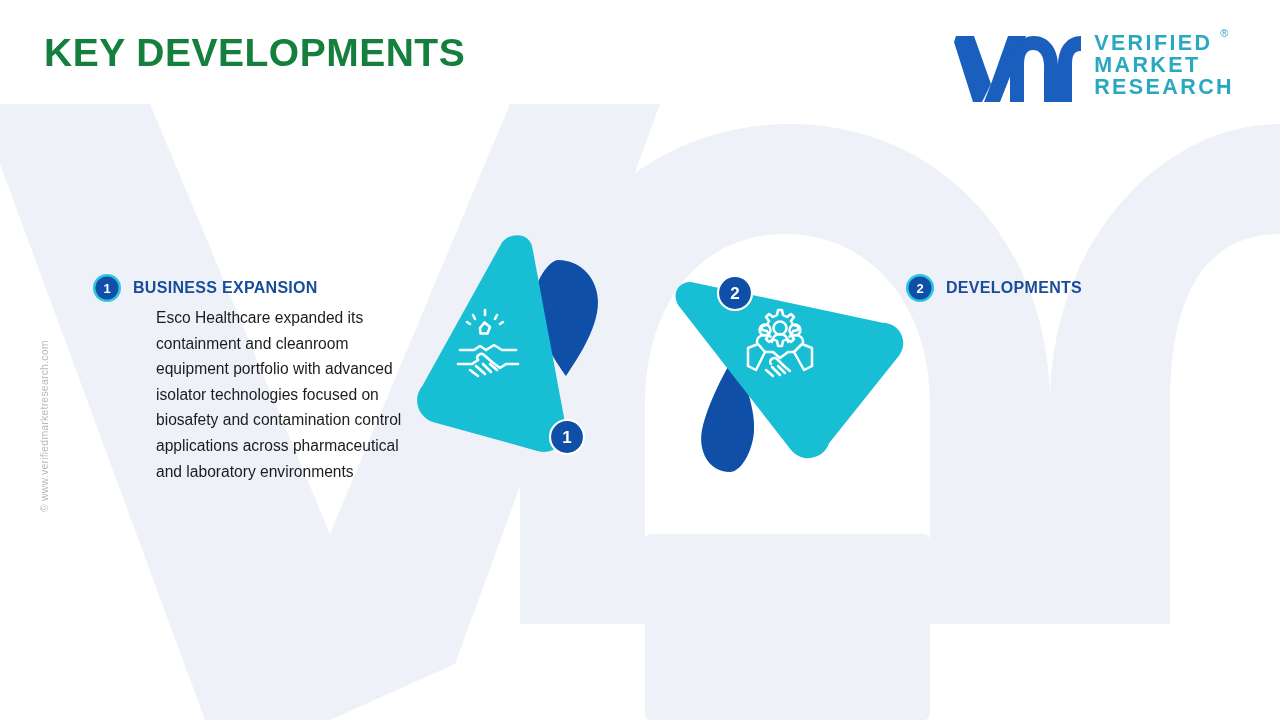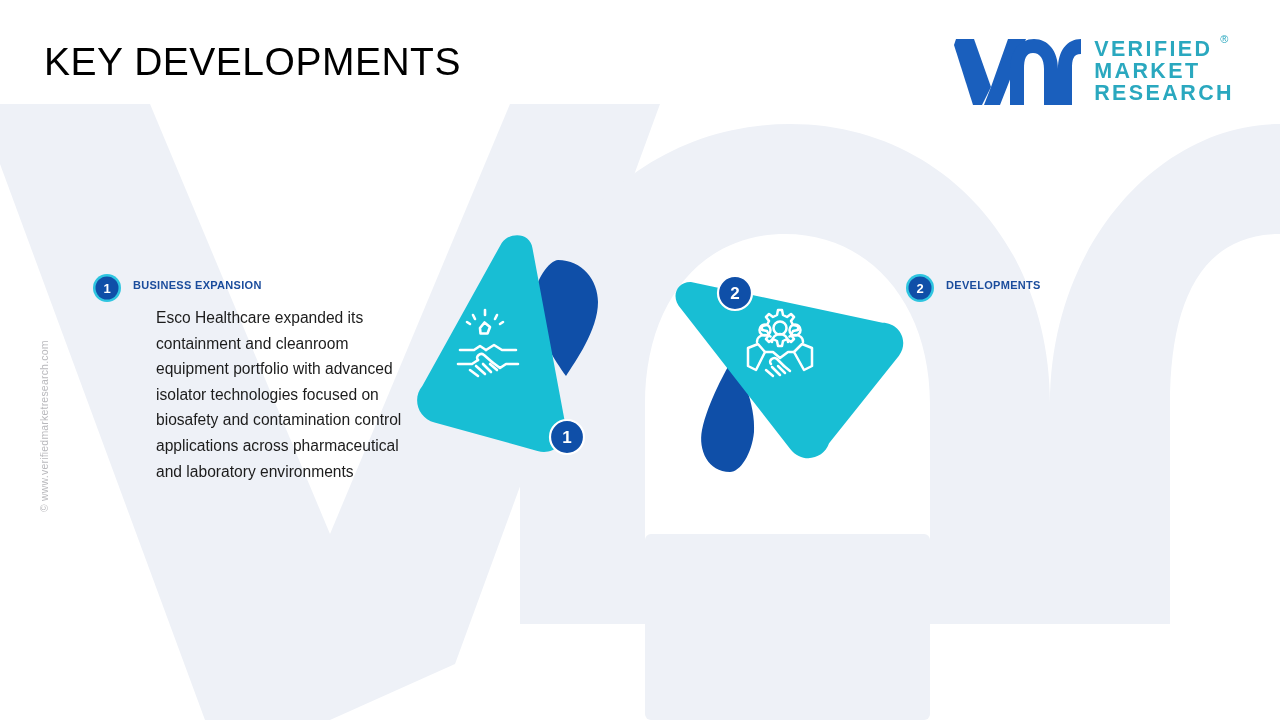--- a/index.html
+++ b/index.html
@@ -24,36 +24,36 @@
     width: 1280px;
     height: 616px;
     z-index: 0;
     pointer-events: none;
   }
 
   
   #page-title {
     position: absolute;
     left: 44px;
-    top: 40px;
+    top: 31px;
     font-size: 39px;
-    font-weight: normal;
+    font-weight: bold;
     letter-spacing: 0.5px;
-    color: #000000;
+    color: #15803d;
     z-index: 5;
     white-space: nowrap;
   }
 
   #logo {
     position: absolute;
     right: 46px;
     top: 27px;
     height: 78px;
     display: flex;
-    align-items: flex-end;
+    align-items: center;
     gap: 12px;
     z-index: 5;
   }
   #logo-mark { display: block; }
   #logo-words {
     display: flex;
     flex-direction: column;
     justify-content: center;
     line-height: 1.02;
     position: relative;
@@ -111,21 +111,21 @@
   .badge {
     flex: 0 0 auto;
     position: relative;
     width: 30px;
     height: 30px;
     margin-top: -3px;
   }
   .badge svg { display: block; }
 
   .head-title {
-    font-size: 11px;
+    font-size: 16px;
     font-weight: bold;
     color: #1a4c9c;
     letter-spacing: 0.3px;
     line-height: 1.1;
     padding-top: 3px;
     white-space: nowrap;
   }
   .block-body {
     margin-left: 64px;
     margin-top: 2px;

